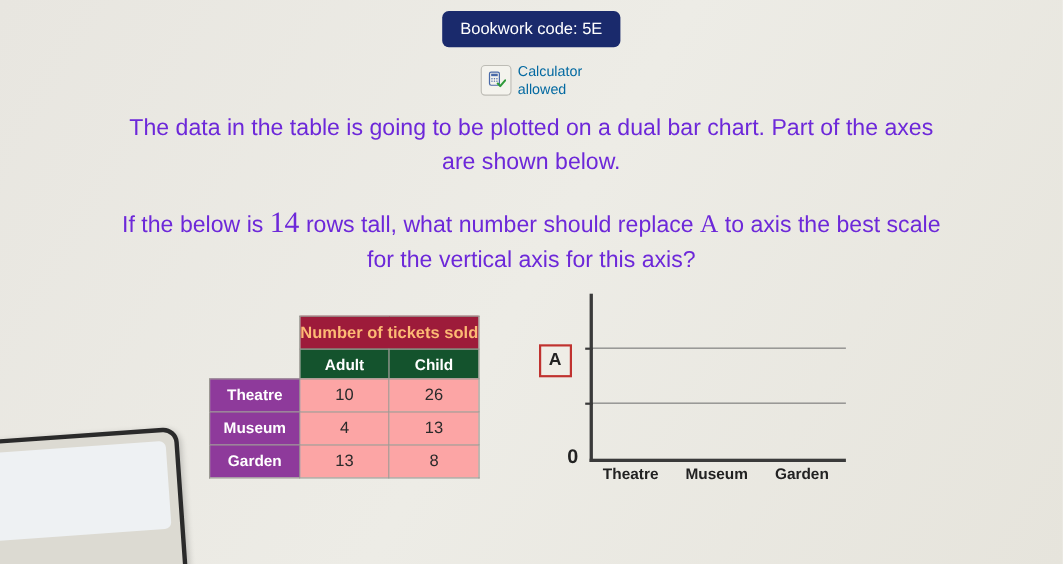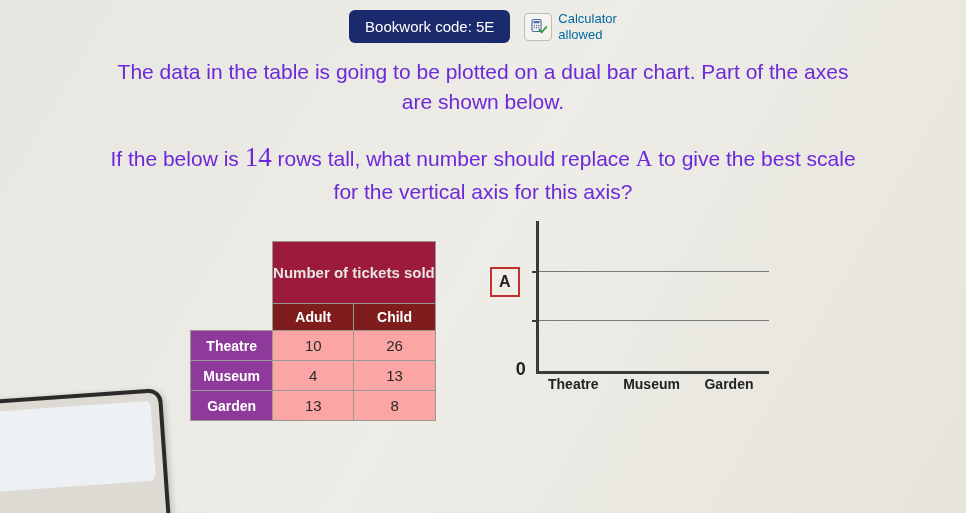--- a/index.html
+++ b/index.html
@@ -12,20 +12,21 @@
     color: #2a2a2a;
     overflow: hidden;
     position: relative;
   }
   .header {
     display:flex;
     justify-content:center;
     align-items:center;
     gap:14px;
     padding-top:10px;
+    flex-direction:column;
   }
   .bookwork {
     background:#1a2a6c;
     color:#fff;
     padding:8px 16px;
     border-radius:6px;
     font-size:15px;
     font-weight:500;
   }
   .calc-box {
@@ -61,27 +62,27 @@
     align-items:flex-start;
     gap:60px;
     margin-top:34px;
   }
   
   .table-wrap { position:relative; }
   table { border-collapse:collapse; }
   th, td { border:1px solid #9a9892; text-align:center; }
   .tbl-head-top {
     background:#9d1b3a;
-    color:#e5e5e5;
+    color:#fdba74;
     font-weight:bold;
     font-size:15px;
-    padding:22px 0;
+    padding:6px 0;
   }
   .tbl-head-sub {
-    background:#7f1d1d;
+    background:#14532d;
     color:#fff;
     font-weight:bold;
     font-size:14px;
     padding:5px 0;
   }
   .rowlabel {
     background:#8e3a9b;
     color:#fff;
     font-weight:bold;
     font-size:14px;
@@ -202,21 +203,21 @@
       <div>allowed</div>
     </div>
   </div>
 </div>
 
 <div class="question">
   <span>The data in the table is going to be plotted on a dual bar chart. Part of the axes</span><br>
   <span>are shown below.</span>
 </div>
 <div class="question" style="margin-top:20px;">
-  <span>If the below is </span><span class="num">14</span><span> rows tall, what number should replace </span><span class="var">A</span><span> to give the best scale</span><br>
+  <span>If the below is </span><span class="num">14</span><span> rows tall, what number should replace </span><span class="var">A</span><span> to axis the best scale</span><br>
   <span>for the vertical axis for this axis?</span>
 </div>
 
 <div class="content">
 
   <div class="table-wrap">
     <table>
       <tbody>
           <tr>
         <th class="corner-blank"></th>

